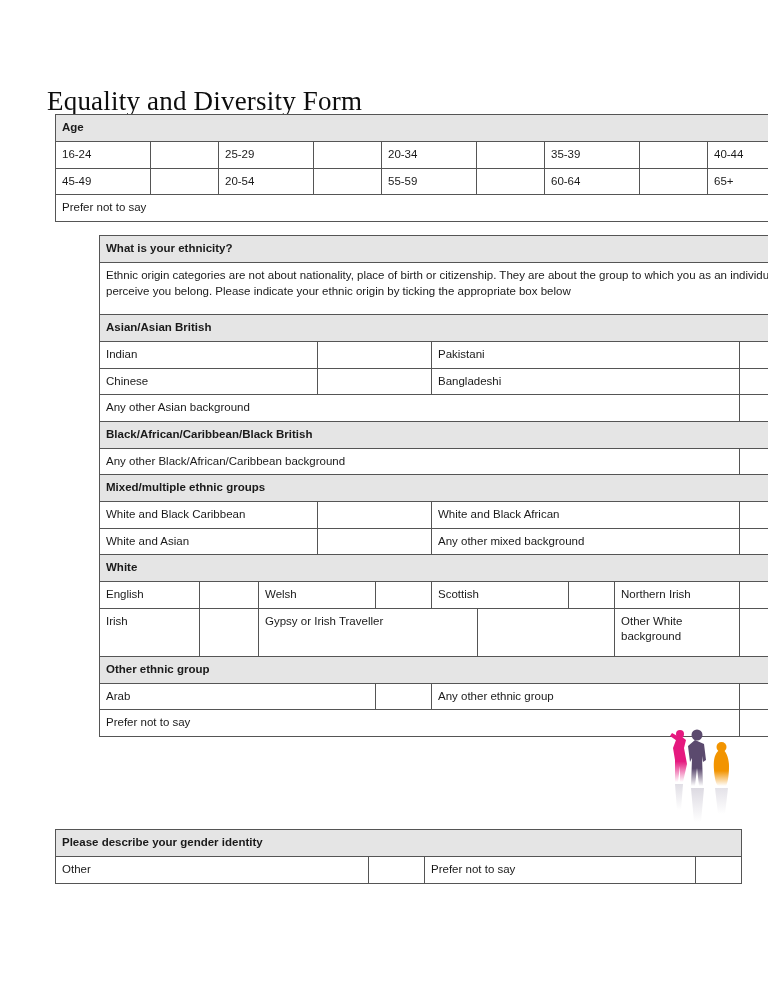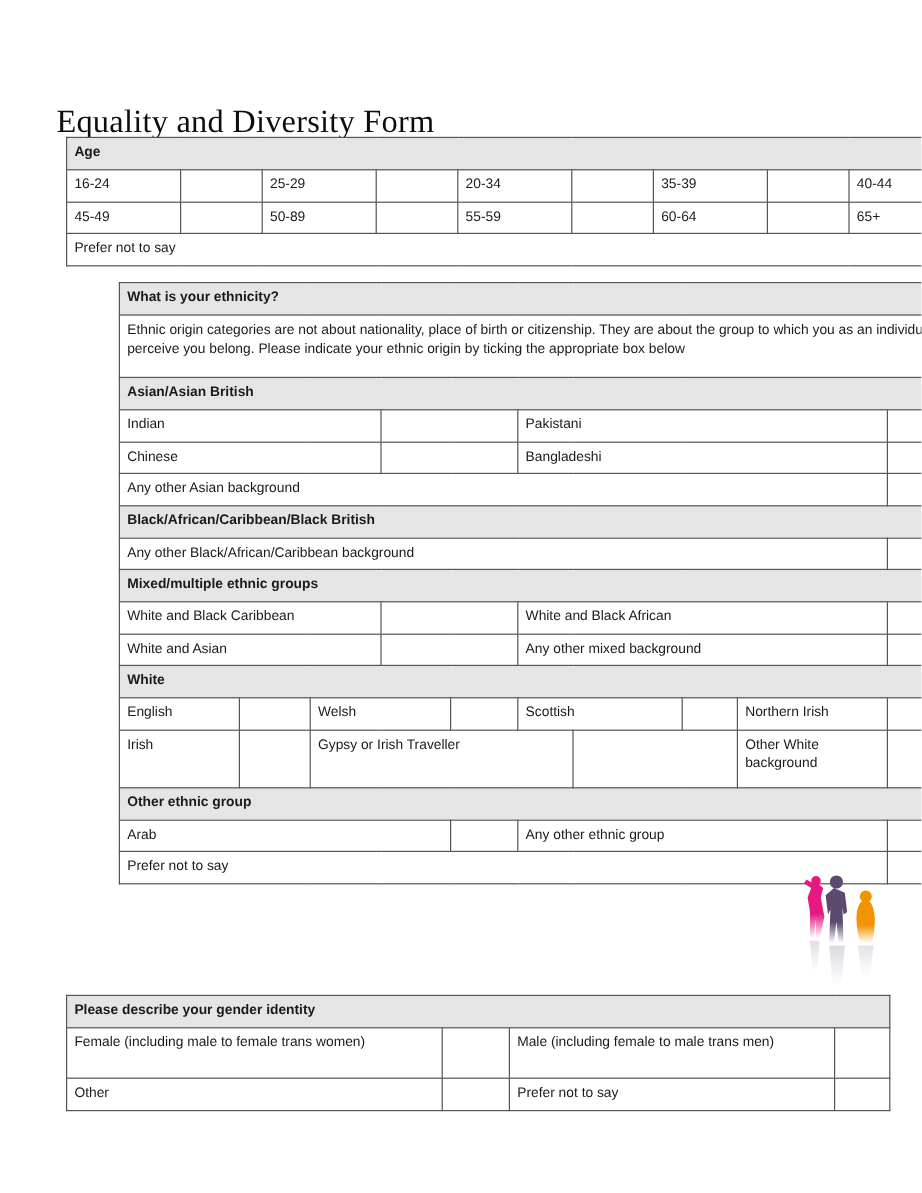--- a/index.html
+++ b/index.html
@@ -104,21 +104,21 @@
         <td>20-34</td>
         <td class="cb"></td>
         <td>35-39</td>
         <td class="cb"></td>
         <td>40-44</td>
 
       </tr>
       <tr>
         <td>45-49</td>
         <td class="cb"></td>
-        <td>50-89</td>
+        <td>20-54</td>
         <td class="cb"></td>
         <td>55-59</td>
         <td class="cb"></td>
         <td>60-64</td>
         <td class="cb"></td>
         <td>65+</td>
 
       </tr>
       <tr>
         <td colspan="9">Prefer not to say</td>
@@ -275,26 +275,20 @@
       <col style="width:313px">
         <col style="width:56px">
       <col style="width:271px">
         <col style="width:46px">
     </colgroup>
     <tbody>
       <tr class="hdrrow">
         <td class="hdr" colspan="4">Please describe your gender identity</td>
       </tr>
       <tr>
-        <td style="height:42px">Female (including male to female trans women)</td>
-        <td class="cb"></td>
-        <td>Male (including female to male trans men)</td>
-        <td class="cb"></td>
-      </tr>
-      <tr>
         <td>Other</td>
         <td class="cb"></td>
         <td>Prefer not to say</td>
         <td class="cb"></td>
       </tr>
     </tbody>
   </table>
 
 </div>
 

